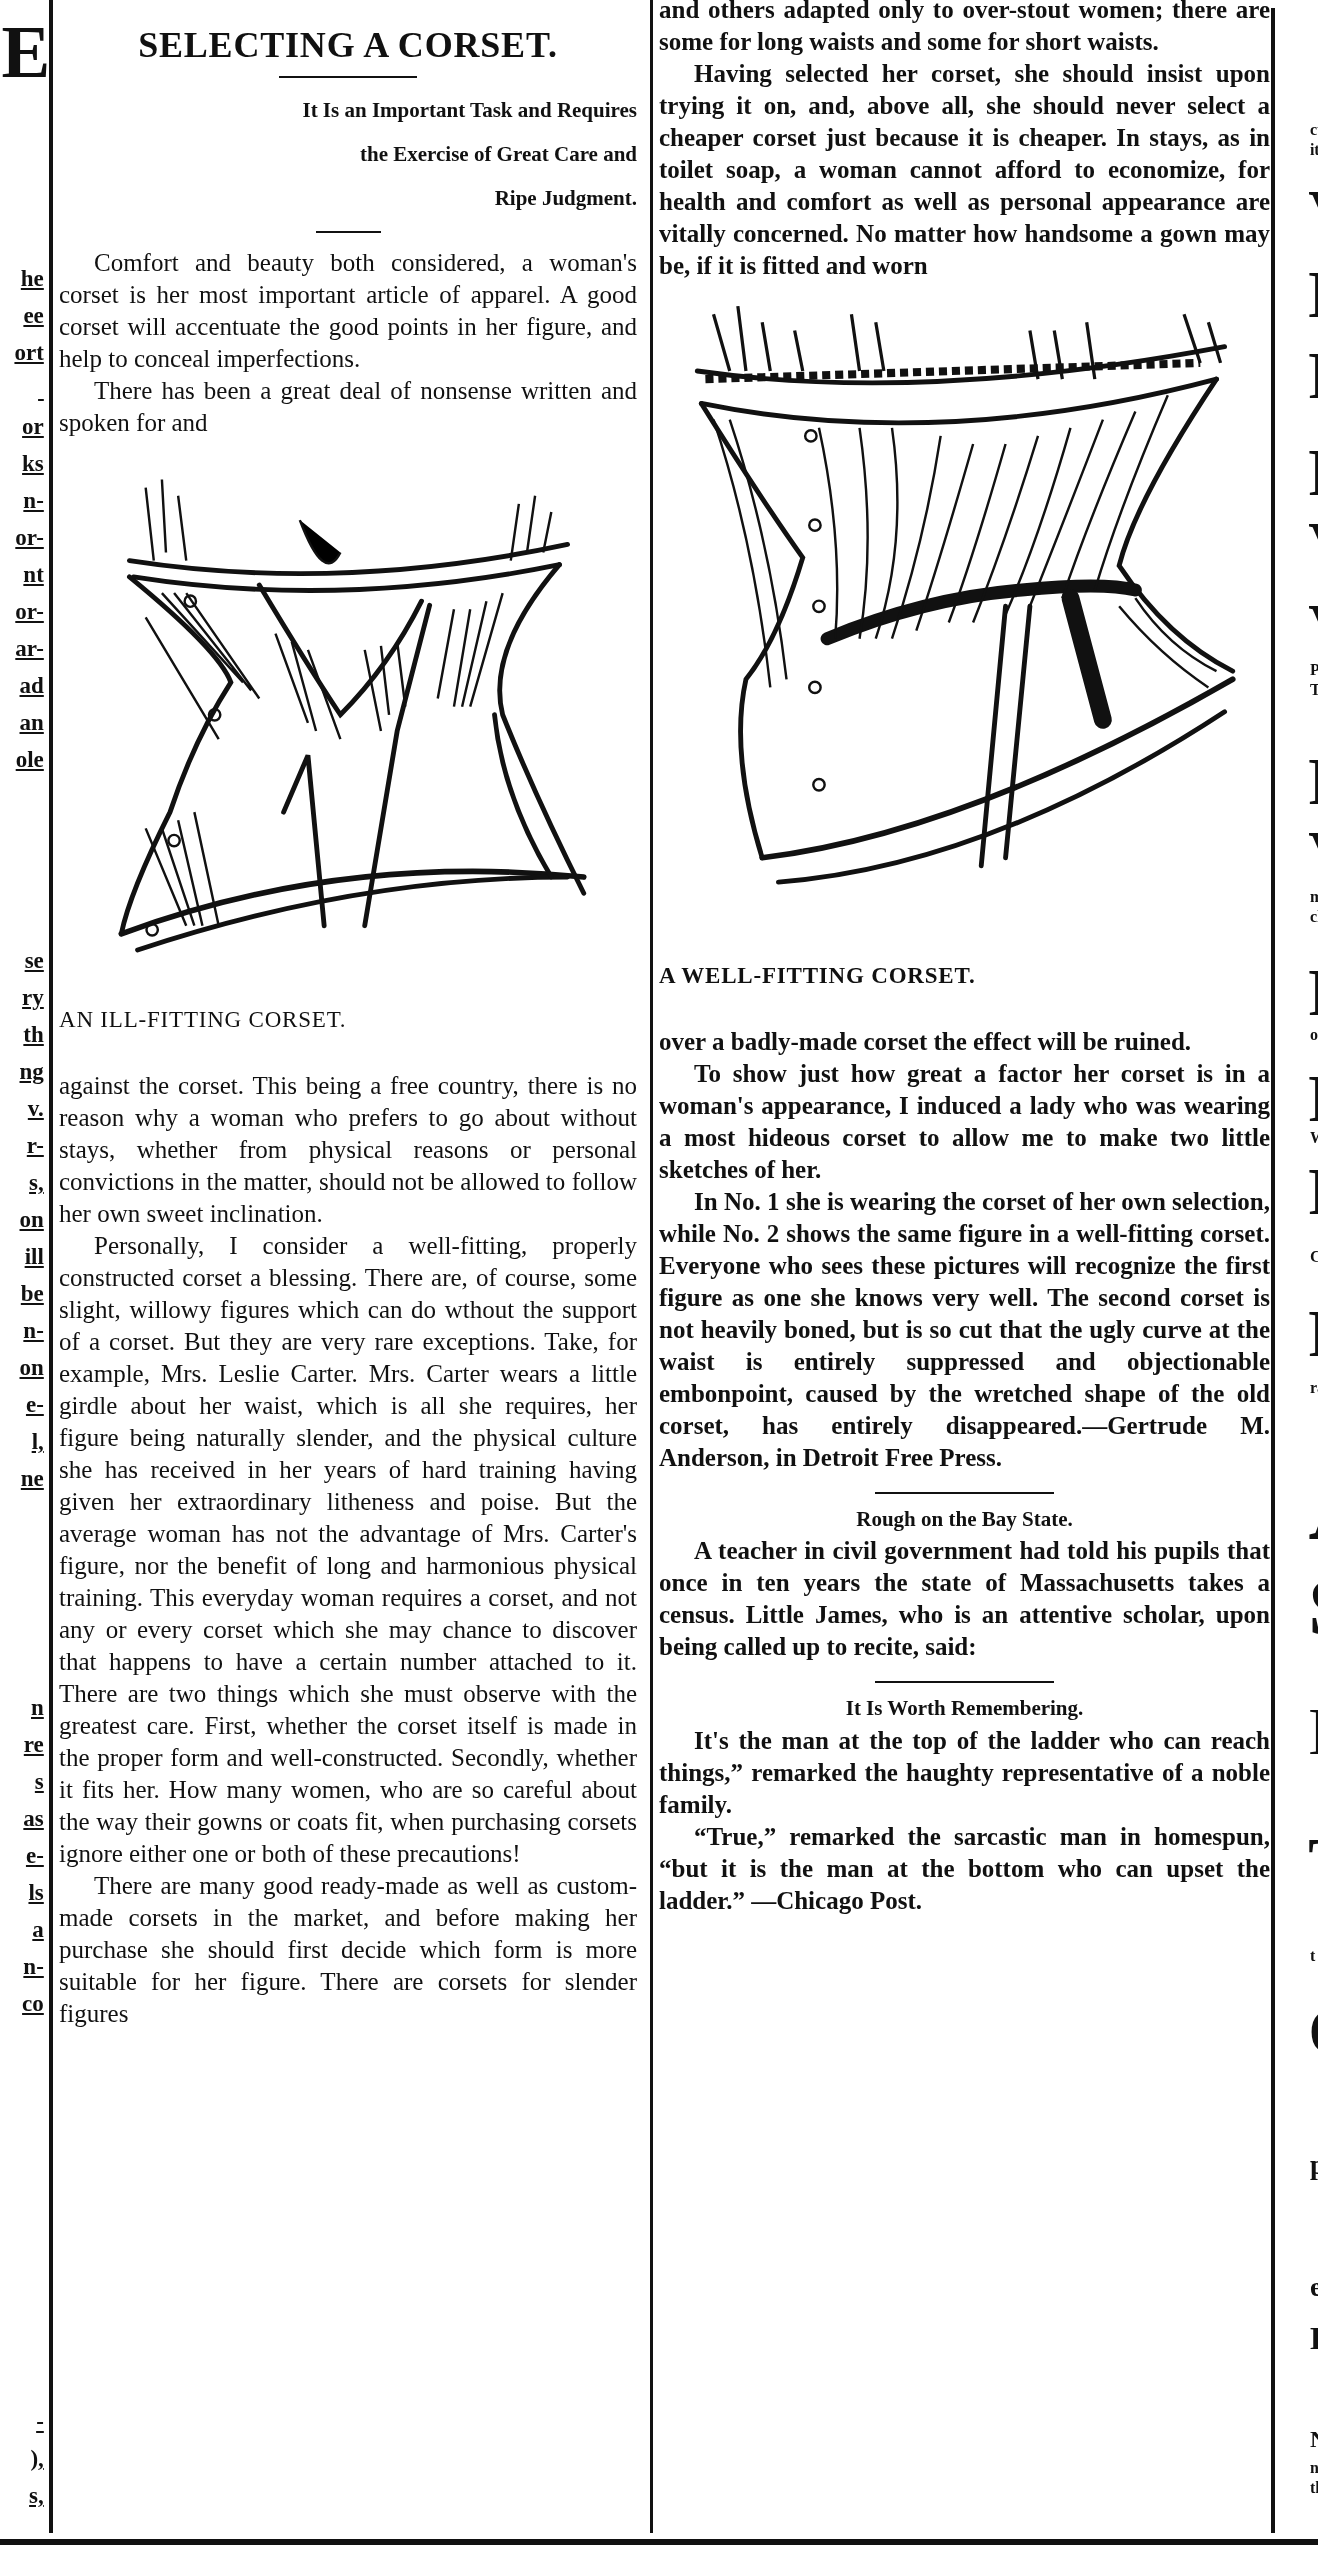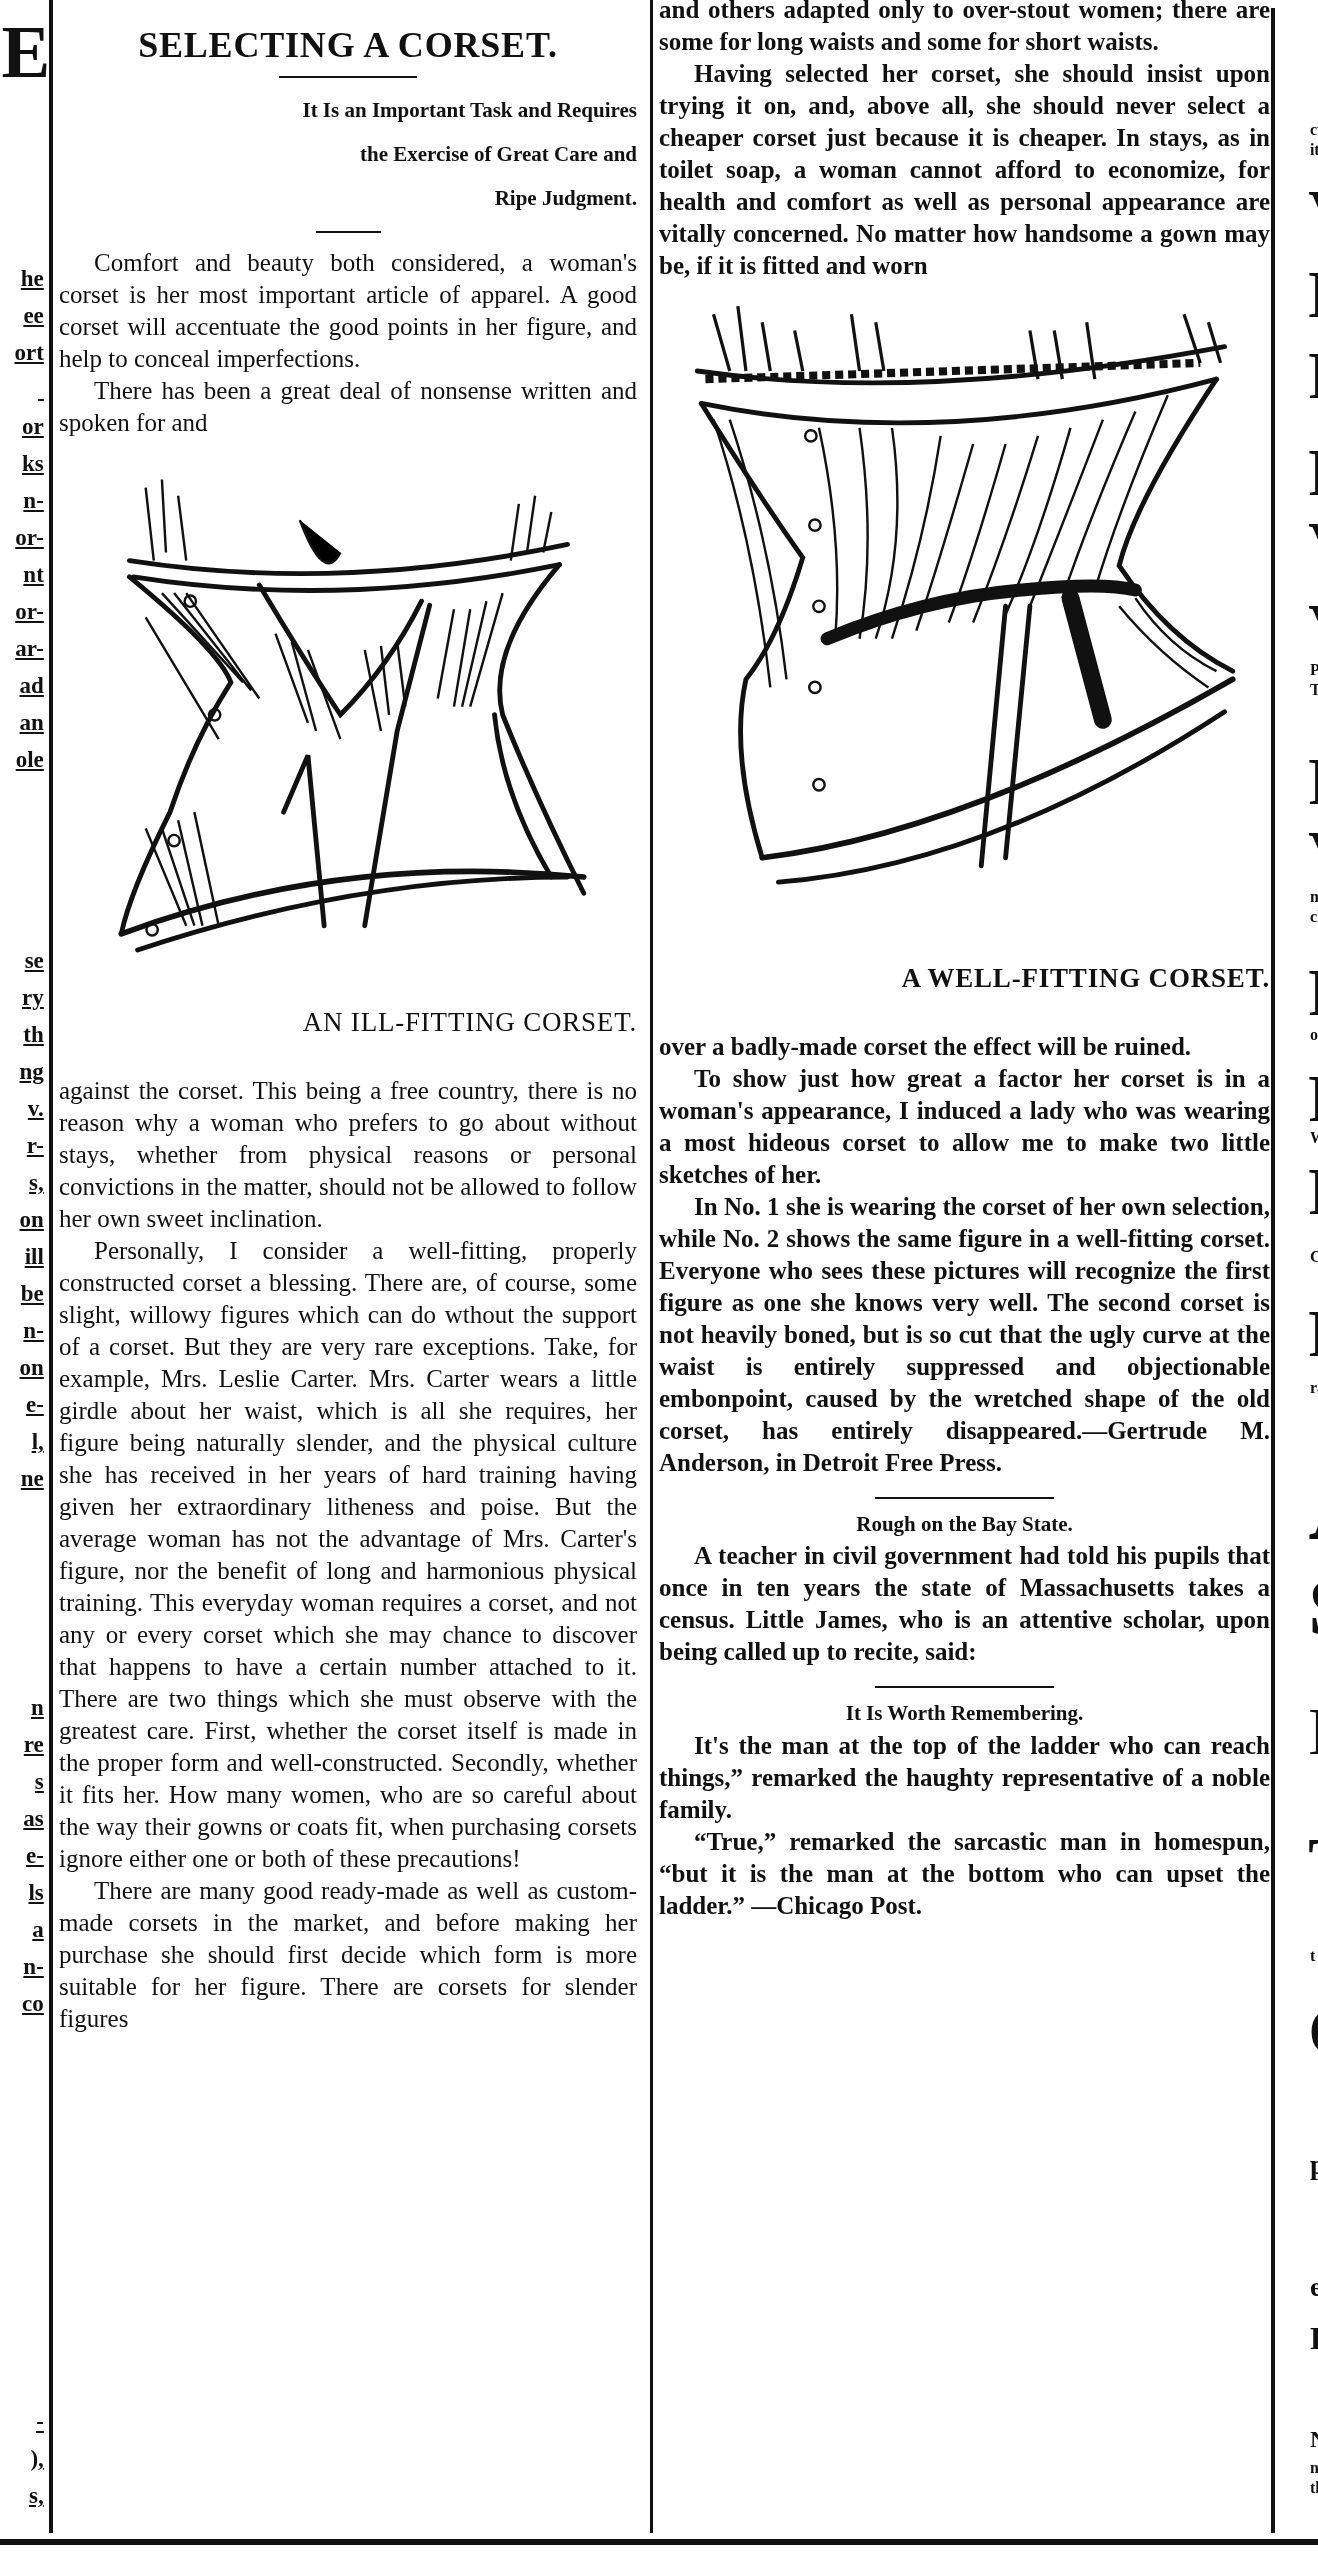--- a/index.html
+++ b/index.html
@@ -33,21 +33,21 @@
   .deck {
     text-align: right; font: bold 21px "Liberation Serif", serif; line-height: 44px;
   }
   .p {
     font-size: 25px; line-height: 32px; text-align: justify; margin: 0;
     text-indent: 1.4em;
   }
   .p.noindent { text-indent: 0; }
   .bold { font-weight: bold; }
   .sub-h { text-align: center; font: bold 21px "Liberation Serif", serif; margin: 4.9px 0 3.2px; }
-  .caption { text-align: right; font-size: 27px; letter-spacing: 0.8px; }
+  .caption { text-align: left; font-size: 23px; letter-spacing: 0.8px; }
 
   .figure { display: block; margin: 0 auto; }
 </style>
 </head>
 <body>
 
 <div class="rule-v" style="left:49px; top:0; height:2533px;"></div>
 <div class="rule-v" style="left:650px; top:0; height:2533px; width:3.2px;"></div>
 <div class="rule-v" style="left:1271px; top:8px; height:2525px;"></div>
 <div class="rule-h" style="left:0; top:2539px; width:1318px;"></div>

